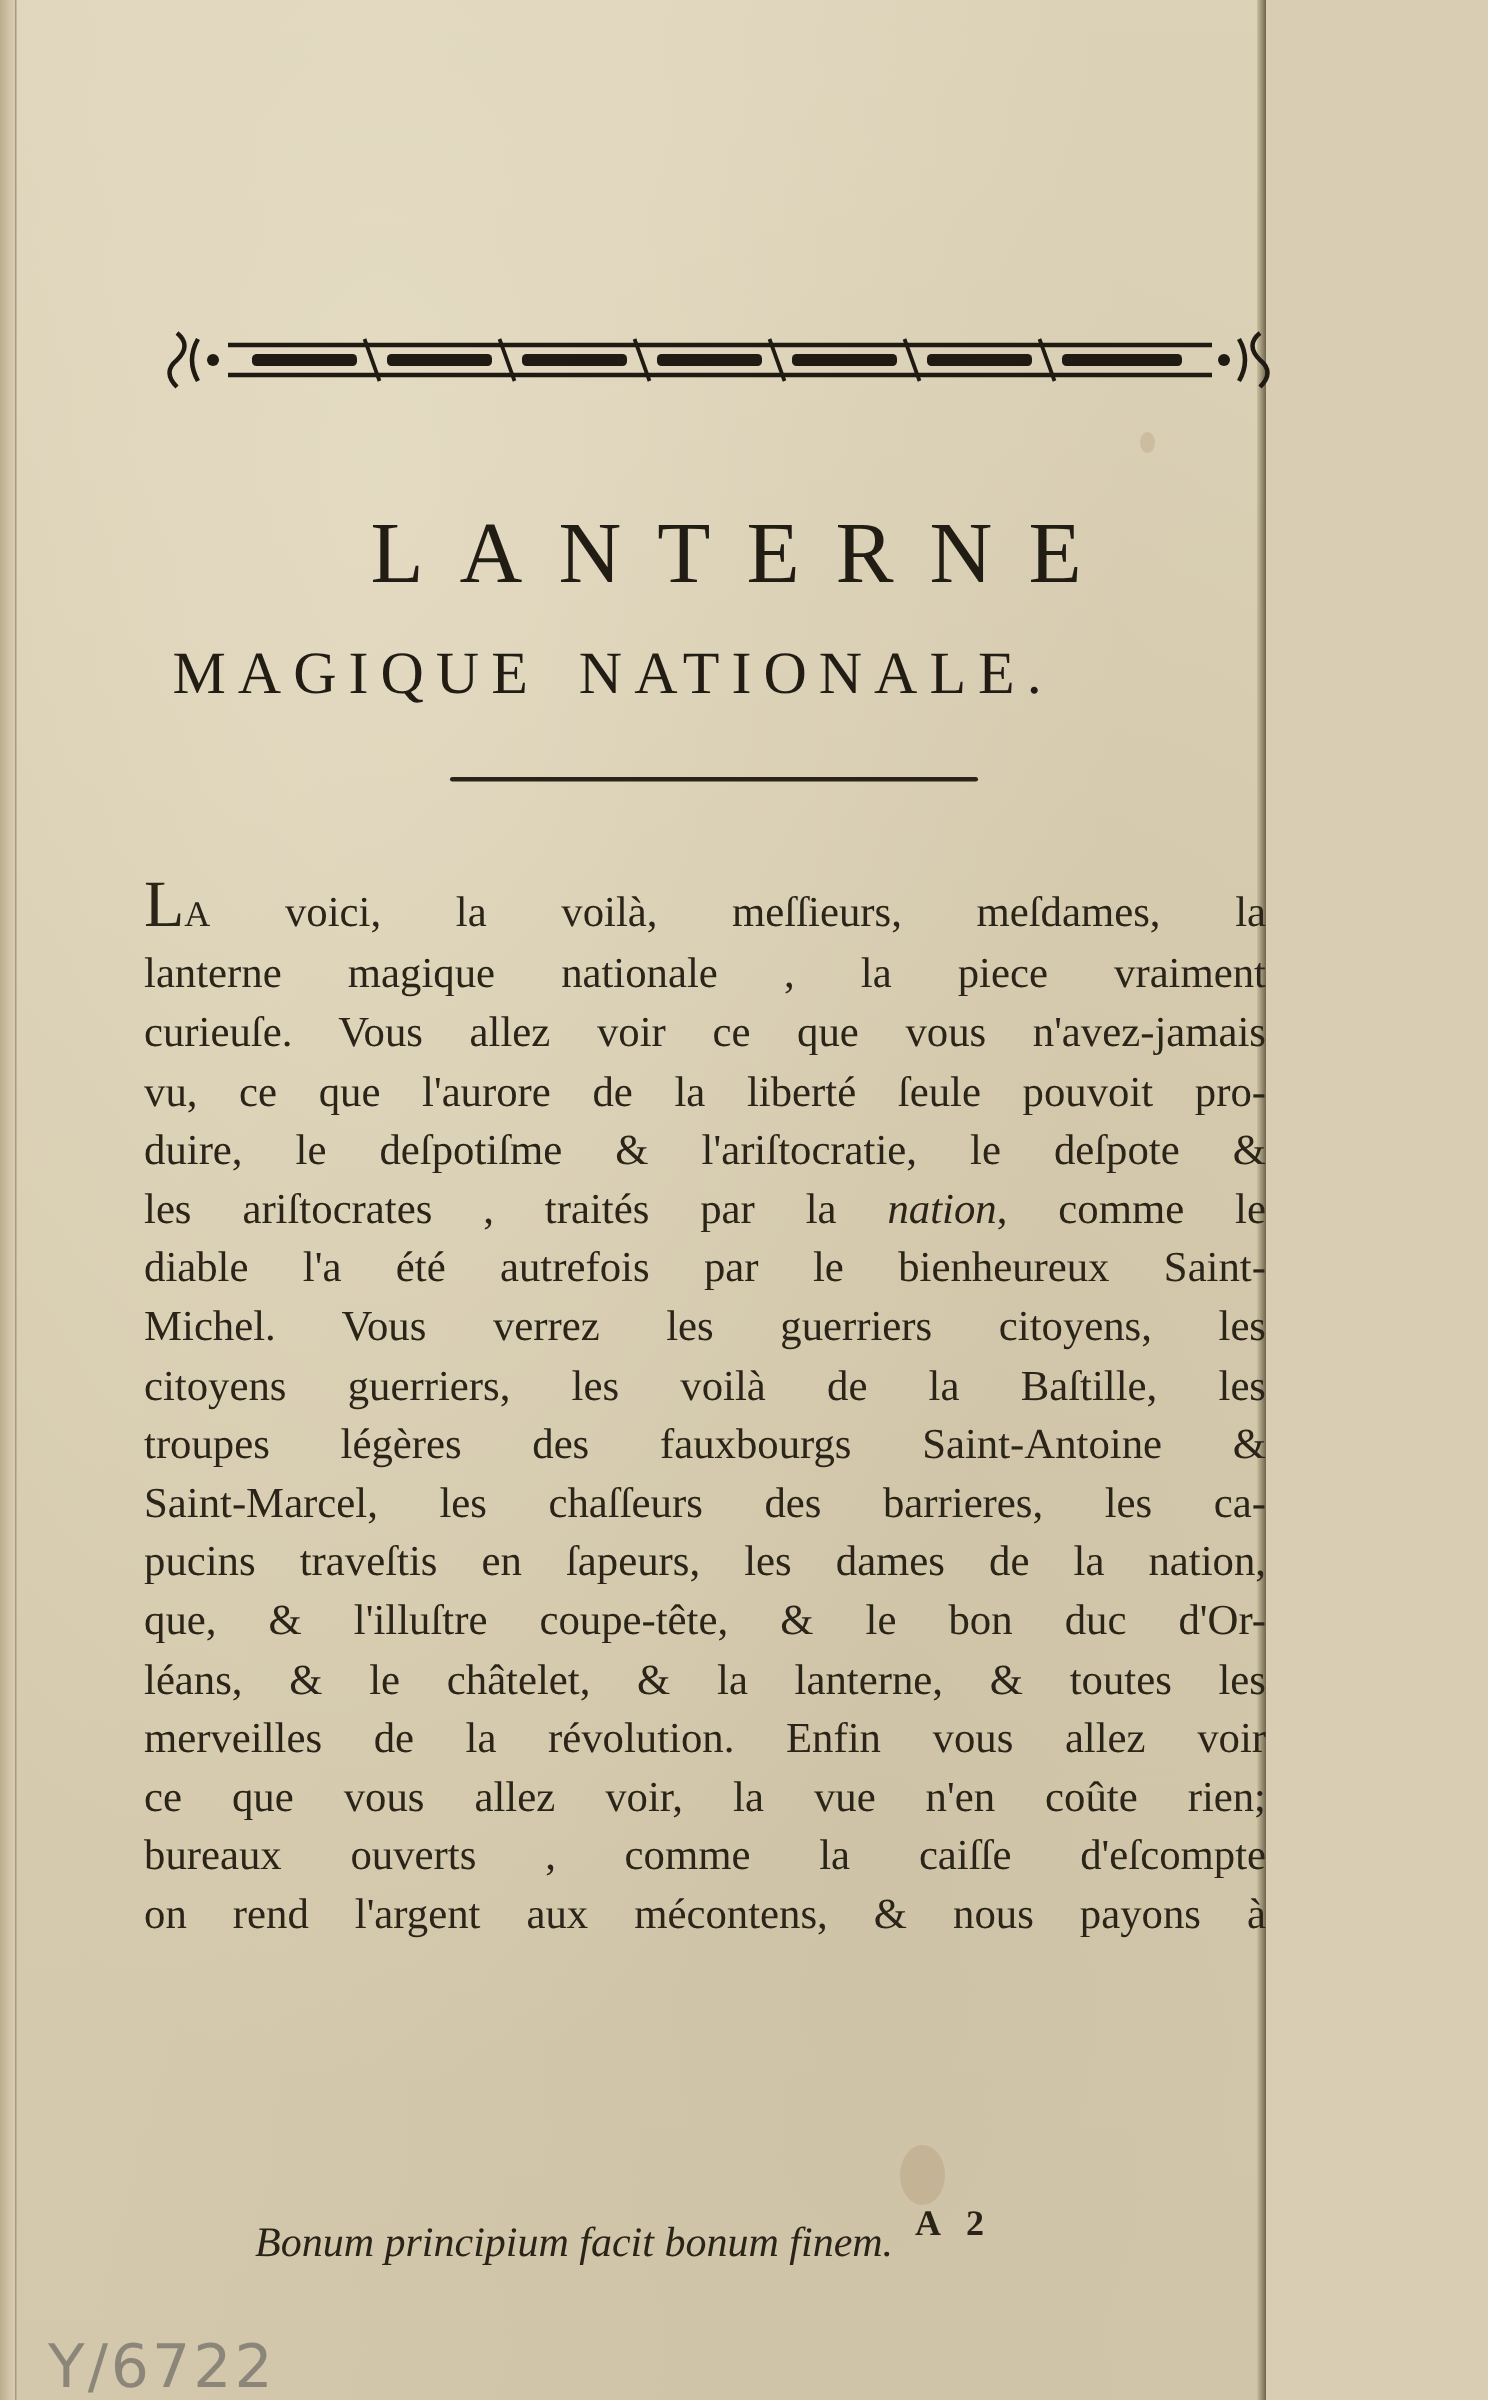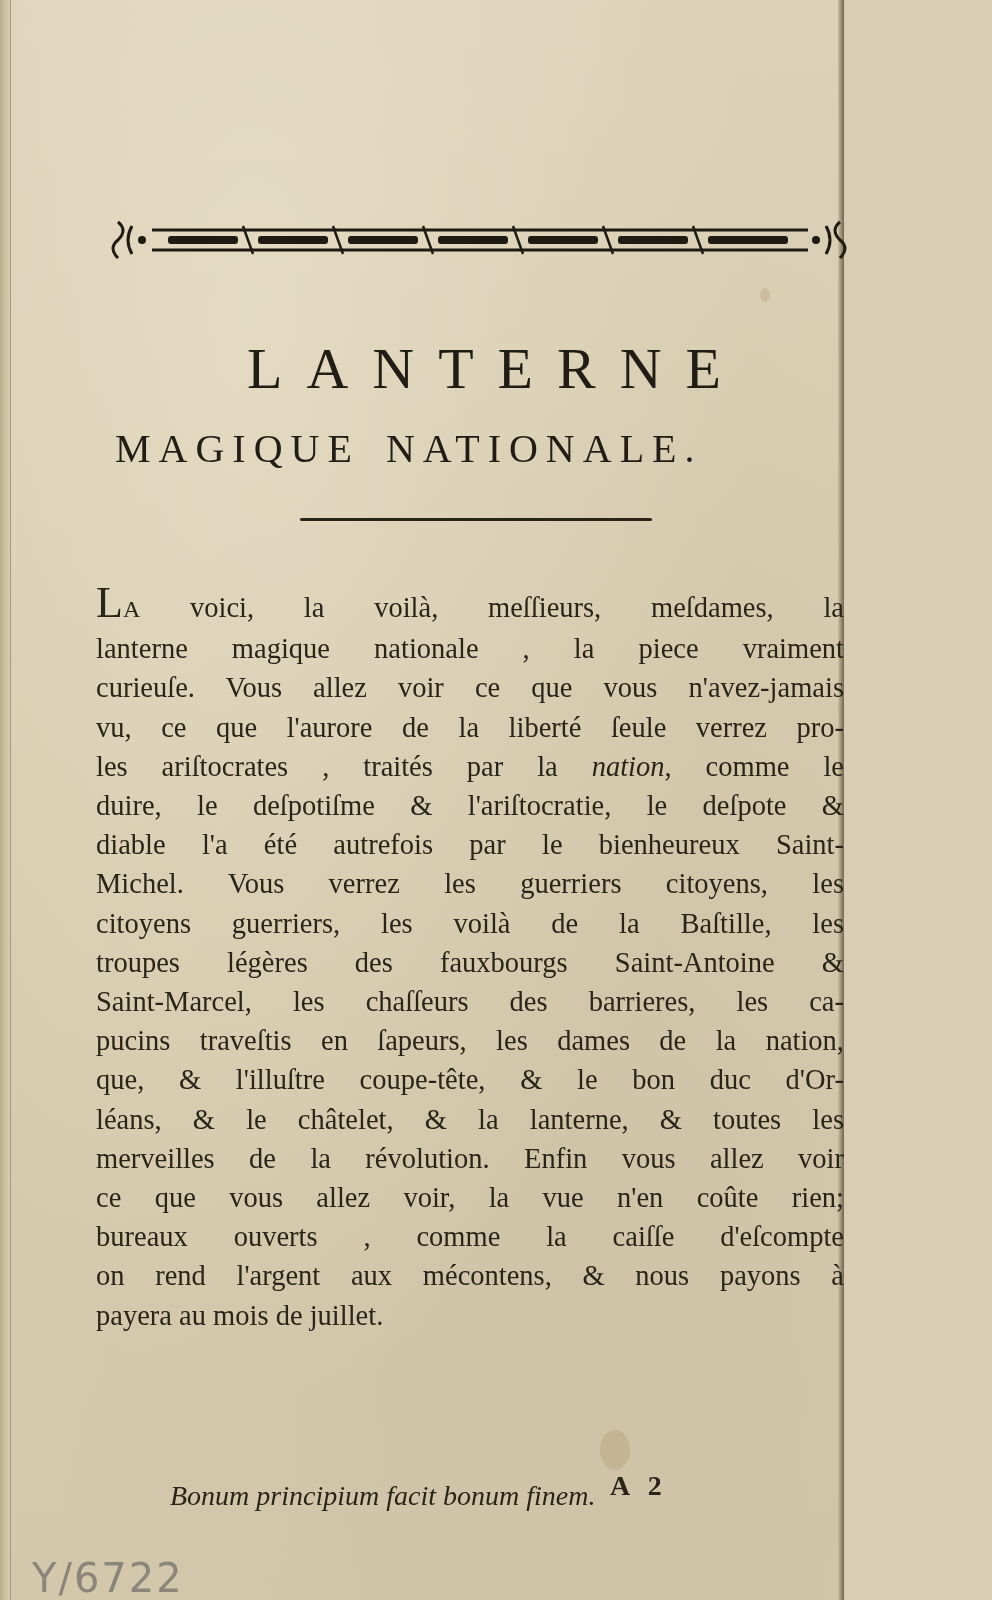--- a/index.html
+++ b/index.html
@@ -50,21 +50,21 @@
     .body-text .line { display: block; text-align-last: justify; white-space: nowrap; }
     .body-text .line.last { text-align-last: left; }
     .dropcap { font-size: 44px; line-height: 30px; }
     .smallcap { font-size: 24px; }
     .it { font-style: italic; }
     .motto {
       position: absolute; left: 170px; top: 1480px; font-style: italic;
       font-size: 28px; color: #2a2418;
     }
     .signature {
-      position: absolute; left: 610px; top: 1470px; font-size: 28px; font-weight: bold;
+      position: absolute; left: 610px; top: 1470px; font-size: 24px; font-weight: bold;
       color: #2a2418; letter-spacing: 6px;
     }
     .shelfmark {
       position: absolute; left: 32px; top: 1555px; font-size: 40px;
       color: rgba(80,80,80,0.55); font-family: "DejaVu Sans", sans-serif; letter-spacing: 2px;
     }
     .stain {
       position: absolute; border-radius: 50%; background: rgba(150,110,70,0.18);
     }
   </style>
@@ -109,34 +109,33 @@
   <div class="title-1">LANTERNE</div>
   <div class="title-2">
     <span>MAGIQUE</span><span class="w2">NATIONALE.</span>
   </div>
   <div class="rule"></div>
 
   <div class="body-text">
     <span class="line"><span class="dropcap">L</span><span class="smallcap">A</span><span> voici, la voilà, meſſieurs, meſdames, la</span></span>
     <span class="line">lanterne magique nationale , la piece vraiment</span>
     <span class="line">curieuſe. Vous allez voir ce que vous n'avez-jamais</span>
-    <span class="line">vu, ce que l'aurore de la liberté ſeule verrez pro-</span>
+    <span class="line">vu, ce que l'aurore de la liberté ſeule pouvoit pro-</span>
+    <span class="line">duire, le deſpotiſme &amp; l'ariſtocratie, le deſpote &amp;</span>
     <span class="line"><span>les ariſtocrates , traités par la </span><span class="it">nation</span><span>, comme le</span></span>
-    <span class="line">duire, le deſpotiſme &amp; l'ariſtocratie, le deſpote &amp;</span>
     <span class="line">diable l'a été autrefois par le bienheureux Saint-</span>
     <span class="line">Michel. Vous verrez les guerriers citoyens, les</span>
     <span class="line">citoyens guerriers, les voilà de la Baſtille, les</span>
     <span class="line">troupes légères des fauxbourgs Saint-Antoine &amp;</span>
     <span class="line">Saint-Marcel, les chaſſeurs des barrieres, les ca-</span>
     <span class="line">pucins traveſtis en ſapeurs, les dames de la nation,</span>
     <span class="line">que, &amp; l'illuſtre coupe-tête, &amp; le bon duc d'Or-</span>
     <span class="line">léans, &amp; le châtelet, &amp; la lanterne, &amp; toutes les</span>
     <span class="line">merveilles de la révolution. Enfin vous allez voir</span>
     <span class="line">ce que vous allez voir, la vue n'en coûte rien;</span>
     <span class="line">bureaux ouverts , comme la caiſſe d'eſcompte</span>
     <span class="line">on rend l'argent aux mécontens, &amp; nous payons à</span>
-    <span class="line last">payera au mois de juillet.</span>
   </div>
 
   <div class="motto">Bonum principium facit bonum finem.</div>
   <div class="signature">A 2</div>
   <div class="shelfmark">Y/6722</div>
 </div>
 
 </body></html>

